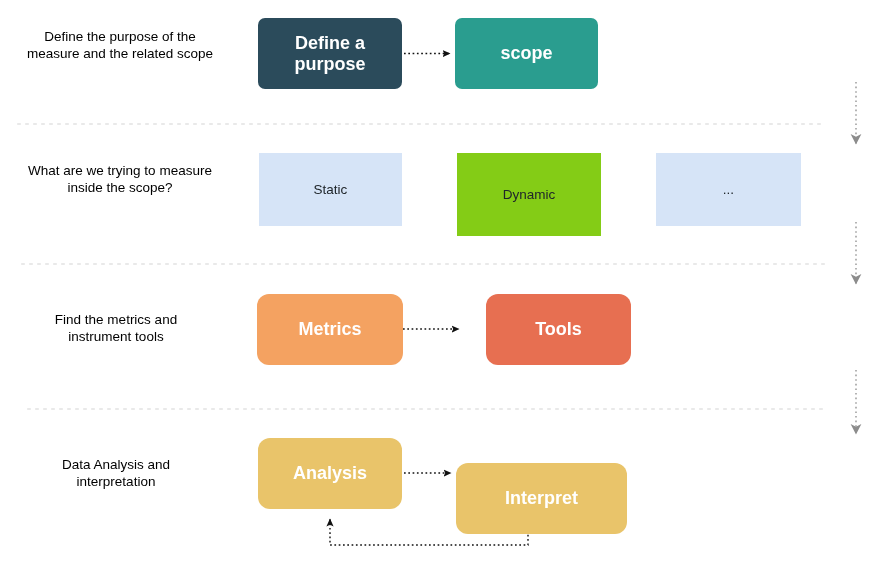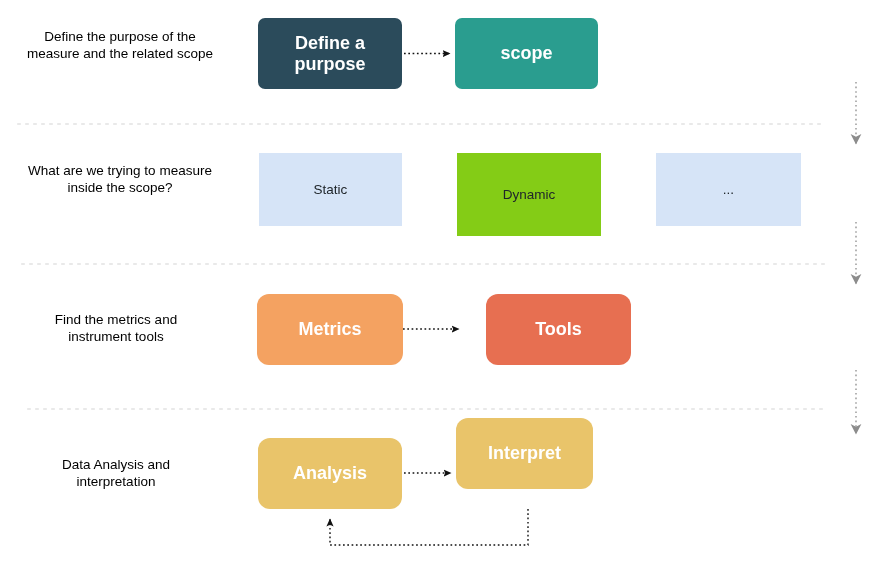--- a/index.html
+++ b/index.html
@@ -127,17 +127,17 @@
   <div class="node rounded-lg bold-white" style="left:462px; top:294px; width:145px; height:71px; background:#e76f51;margin-left:24px;">
     <span class="node-text">Tools</span>
   </div>
 
   <div class="stage-label" style="left:32px; top:456px; width:168px;">Data Analysis and interpretation</div>
 
   <div class="node rounded-lg bold-white" style="left:258px; top:438px; width:144px; height:71px; background:#e9c46a;">
     <span class="node-text">Analysis</span>
   </div>
 
-  <div class="node rounded-lg bold-white" style="left:456px; top:418px; width:137px; height:71px; background:#e9c46a;justify-content:flex-end;">
+  <div class="node rounded-lg bold-white" style="left:456px; top:463px; width:171px; height:71px; background:#e9c46a;justify-content:flex-end;">
     <span class="node-text">Interpret</span>
   </div>
 
 </div>
 
 </body></html>

